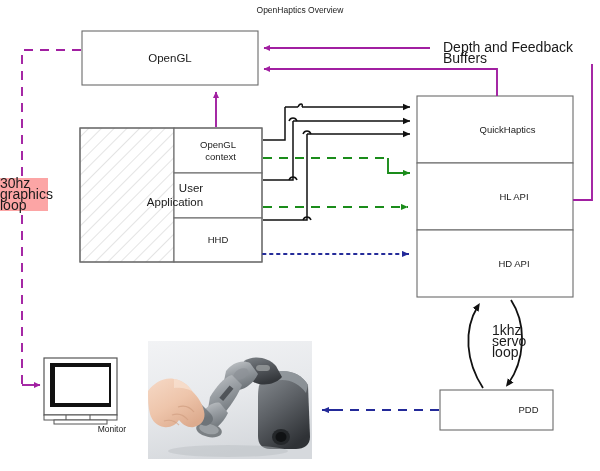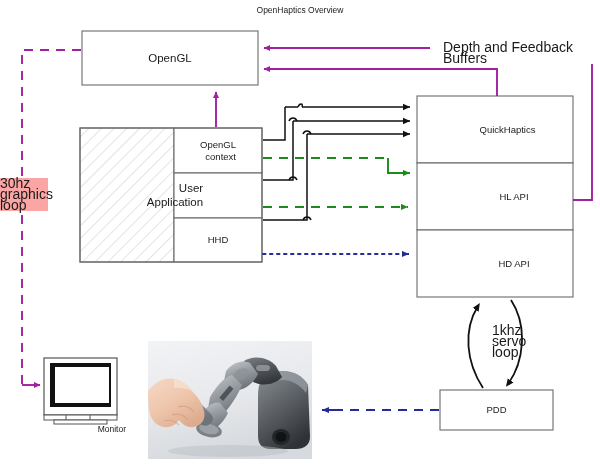--- a/index.html
+++ b/index.html
@@ -262,21 +262,21 @@
 
 
   <div class="boxlabel" style="left:174px;top:218px;width:88px;height:44px;">HHD</div>
 
   <div class="boxlabel" style="left:417px;top:96px;width:181px;height:67px;">QuickHaptics</div>
 
   <div class="boxlabel" style="left:402px;top:163px;width:176px;height:67px;padding-left:24px;">HL API</div>
 
   <div class="boxlabel" style="left:417px;top:230px;width:156px;height:67px;margin-left:19px;">HD API</div>
 
-  <div class="boxlabel" style="left:440px;top:390px;width:113px;height:40px;">PDD</div>
+  <div class="boxlabel" style="left:440px;top:390px;width:113px;height:40px;padding-left:32px;">PDD</div>
 
   <div class="plaintext" style="left:443px;top:42px;width:150px;background:#ffffff;">Depth and Feedback Buffers</div>
 
   <div class="plaintext" style="left:0px;top:178px;width:48px;background:#fca5a5;">30hz
 graphics
 loop</div>
 
   <div class="plaintext" style="left:492px;top:325px;width:66px;">1khz servo
 loop</div>
 

